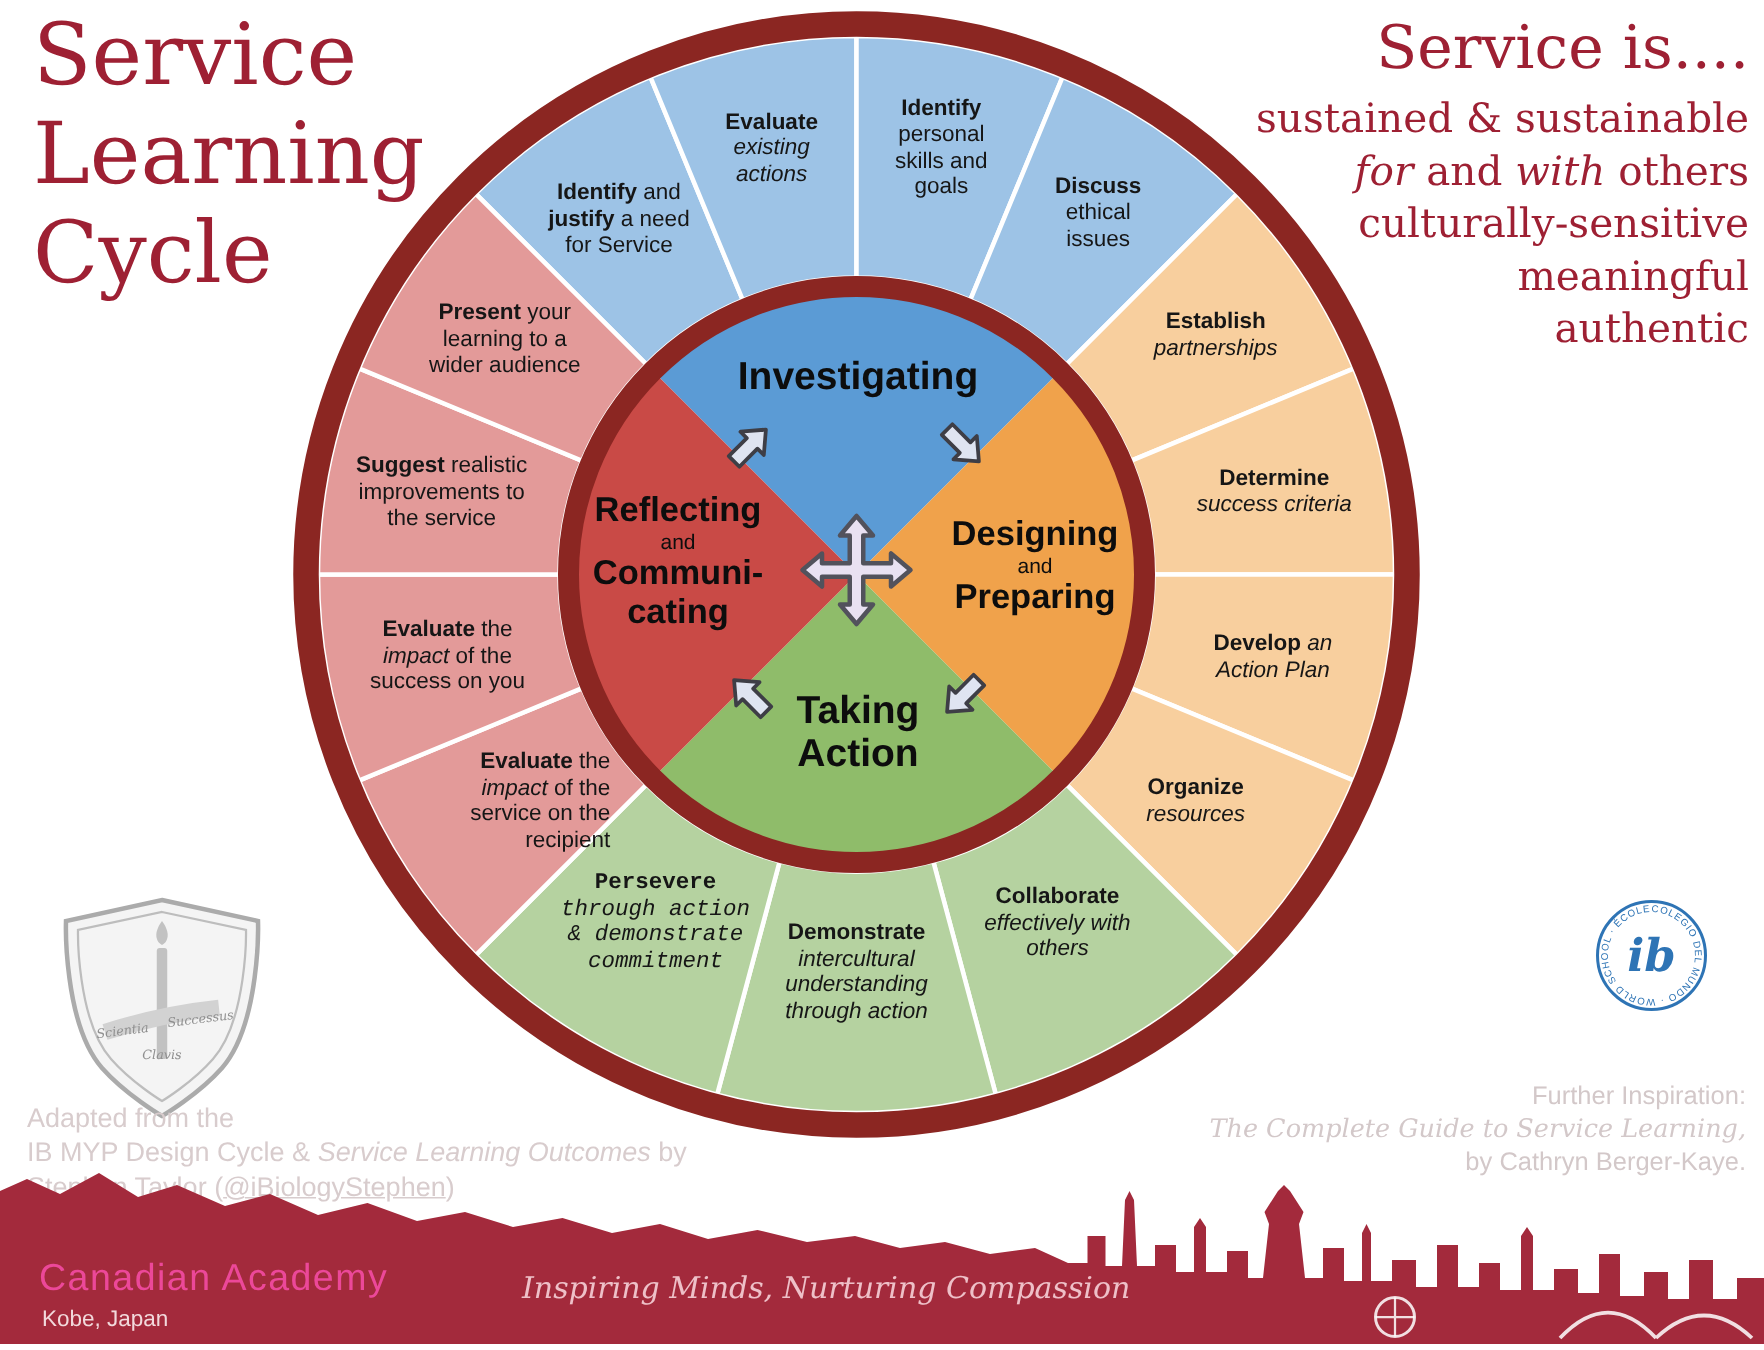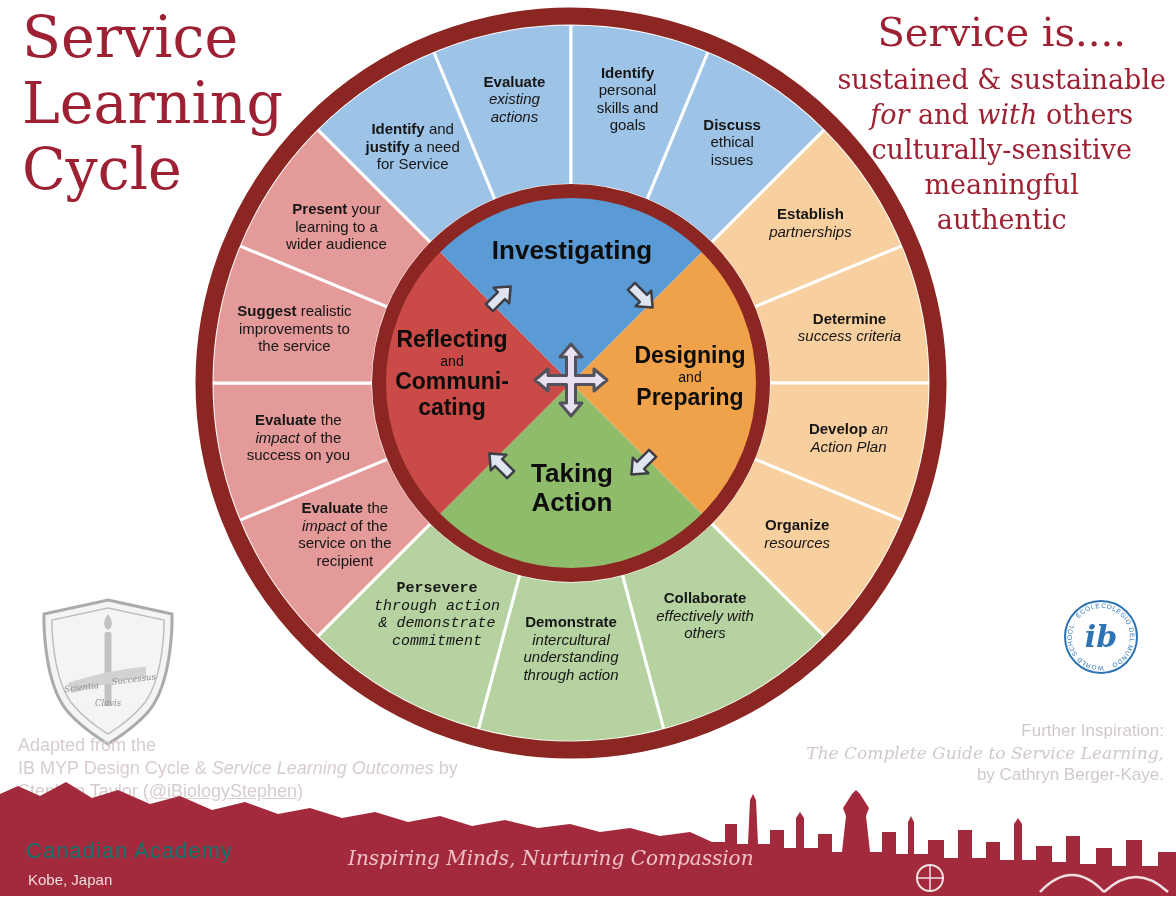--- a/index.html
+++ b/index.html
@@ -2,21 +2,21 @@
 <html style="--accent: #9e2033; --banner: #a32a3c; --dark-ring: #8b2622; --ib-blue: #2e74b5;"><head>
 <meta charset="utf-8">
 <style>
   html,body{margin:0;padding:0;background:#ffffff;}
   .stage{position:relative;width:1176px;height:896px;background:#ffffff;overflow:hidden;
          font-family:"Liberation Sans",sans-serif;}
 
   
   .title{position:absolute;left:22px;top:4px;color:var(--accent);
          font-family:"DejaVu Serif",serif;font-size:57px;line-height:1.16;}
-  .service-is{position:absolute;right:10px;top:10px;text-align:center;color:var(--accent);
+  .service-is{position:absolute;right:10px;top:10px;text-align:right;color:var(--accent);
          font-family:"DejaVu Serif",serif;}
   .si-head{font-size:40px;line-height:1.1;margin-bottom:8px;}
   .si-line{font-size:27px;line-height:1.3;}
   .it{font-style:italic;}
 
   
   .wheel-svg{position:absolute;left:0;top:0;}
   #wheel-labels{position:absolute;left:0;top:0;width:1176px;height:900px;pointer-events:none;}
   .seg-label{position:absolute;transform:translate(-50%,-50%);text-align:center;
              font-size:15px;line-height:1.17;color:#161616;}
@@ -41,21 +41,21 @@
   
   .credits{position:absolute;left:18px;top:734px;font-size:18px;line-height:1.28;color:#d8cccd;}
   .credits .u{text-decoration:underline;}
   .inspiration{position:absolute;right:12px;top:720px;text-align:right;font-size:17px;
                line-height:1.3;color:#d3c8c9;}
   .inspiration .bookline{font-family:"DejaVu Serif",serif;font-style:italic;}
 
   
   .banner-svg{position:absolute;left:0;top:760px;}
   .banner-fill{fill:var(--banner);}
-  .footer-name{position:absolute;left:26px;top:838px;font-size:22px;color:#0f766e;letter-spacing:1px;text-align:right;}
+  .footer-name{position:absolute;left:26px;top:838px;font-size:25px;color:#ec4899;letter-spacing:1px;text-align:right;}
   .footer-loc{position:absolute;left:28px;top:871px;font-size:15px;color:#f2d9dc;}
   .footer-tagline{position:absolute;left:348px;top:846px;font-size:20px;color:#eec0c8;
                   font-family:"DejaVu Serif",serif;font-style:italic;}
 </style>
 </head>
 <body>
 
 <div class="stage">
 
   <div class="title">
@@ -133,21 +133,21 @@
       <div class="seg-label" style="left: 514.424px; top: 98.5723px; width: 80px;"><span class="b">Evaluate</span><span> </span><span class="i">existing actions</span></div>
       <div class="seg-label" style="left: 627.576px; top: 98.5723px; width: 70px;"><span class="b">Identify</span><span> personal skills and goals</span></div>
       <div class="seg-label" style="left: 732.115px; top: 141.874px; width: 72px;"><span class="b">Discuss</span><span> ethical issues</span></div>
       <div class="seg-label" style="left: 810.463px; top: 222.996px; width: 110px;"><span class="b">Establish</span><span> </span><span class="i">partnerships</span></div>
       <div class="seg-label" style="left: 849.543px; top: 327.594px; width: 120px;"><span class="b">Determine</span><span> </span><span class="i">success criteria</span></div>
       <div class="seg-label" style="left: 848.562px; top: 438.211px; width: 120px;"><span class="b">Develop</span><span> </span><span class="i">an Action Plan</span></div>
       <div class="seg-label" style="left: 797.16px; top: 534.115px; width: 92px;"><span class="b">Organize</span><span> </span><span class="i">resources</span></div>
       <div class="seg-label" style="left: 705px; top: 615.095px; width: 108px;"><span class="b">Collaborate</span><span> </span><span class="i">effectively with others</span></div>
       <div class="seg-label" style="left: 571px; top: 648px; width: 128px;"><span class="b">Demonstrate</span><span> </span><span class="i">intercultural understanding through action</span></div>
       <div class="seg-label" style="left: 437px; top: 615.095px; width: 135px; font-family: Liberation Mono, monospace;"><span class="b">Persevere</span><span> </span><span class="i">through action &amp; demonstrate commitment</span></div>
-      <div class="seg-label" style="left: 344.84px; top: 534.115px; width: 124px;"><span class="b">Evaluate</span><span> the </span><span class="i">impact</span><span> of the service on the recipient</span></div>
+      <div class="seg-label" style="left: 344.84px; top: 534.115px; width: 124px; text-align: right;"><span class="b">Evaluate</span><span> the </span><span class="i">impact</span><span> of the service on the recipient</span></div>
       <div class="seg-label" style="left: 298.342px; top: 437.235px; width: 128px;"><span class="b">Evaluate</span><span> the </span><span class="i">impact</span><span> of the success on you</span></div>
       <div class="seg-label" style="left: 294.419px; top: 327.985px; width: 118px;"><span class="b">Suggest</span><span> realistic improvements to the service</span></div>
       <div class="seg-label" style="left: 336.526px; top: 226.329px; width: 118px;"><span class="b">Present</span><span> your learning to a wider audience</span></div>
     </div>
 
   <svg class="shield-svg" width="140" height="160" viewBox="0 0 140 160">
     <path d="M70,6 L134,20 C134,20 136,88 110,118 C94,136 70,150 70,150 C70,150 46,136 30,118 C4,88 6,20 6,20 Z" fill="#f4f4f4" stroke="#ababab" stroke-width="3"></path>
     <path d="M70,14 L126,26 C126,26 127,86 104,112 C90,128 70,140 70,140 C70,140 50,128 36,112 C13,86 14,26 14,26 Z" fill="none" stroke="#bdbdbd" stroke-width="1.5"></path>
     <path d="M70,20 C64,28 66,34 70,36 C74,34 76,28 70,20 Z" fill="#c2c2c2"></path>
     <rect x="66.5" y="38" width="7" height="74" rx="2" fill="#c2c2c2"></rect>

